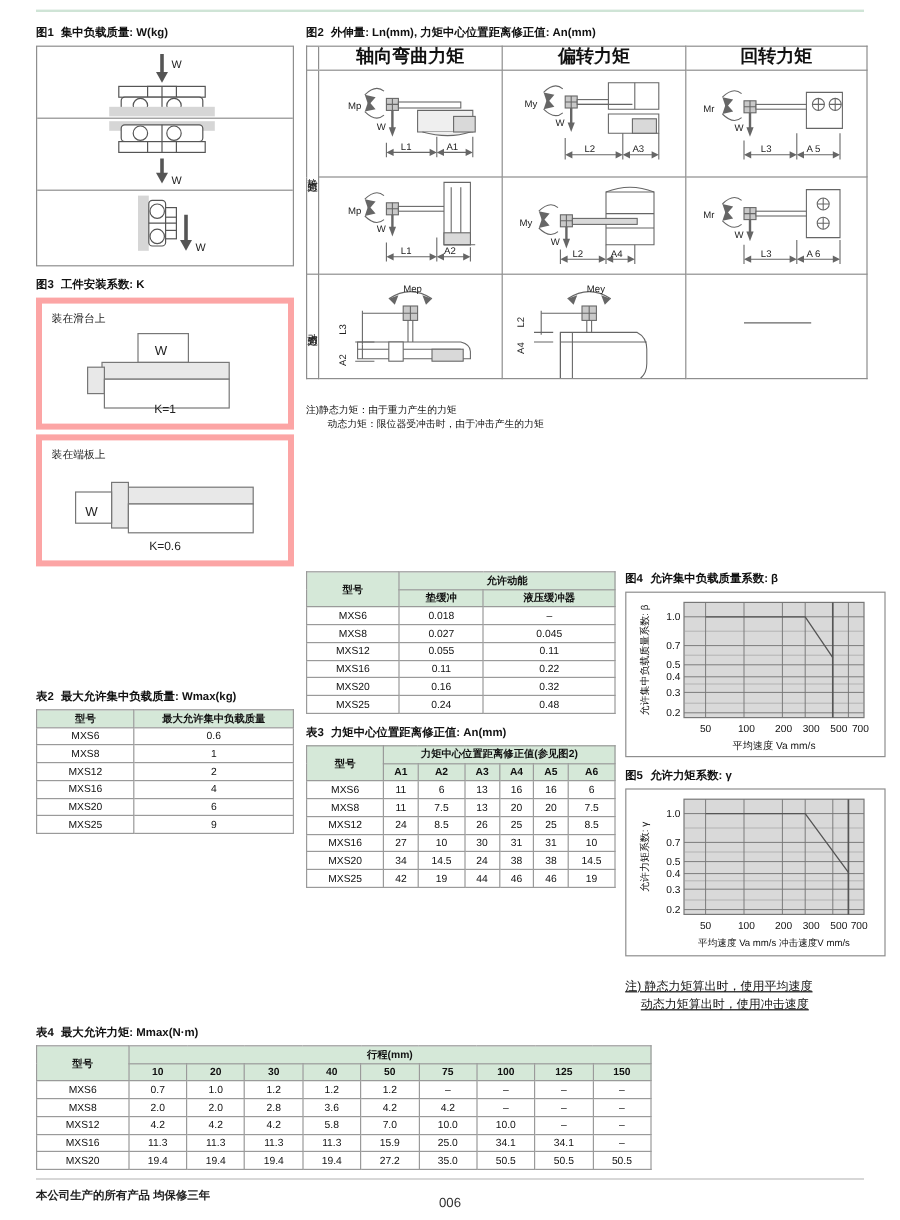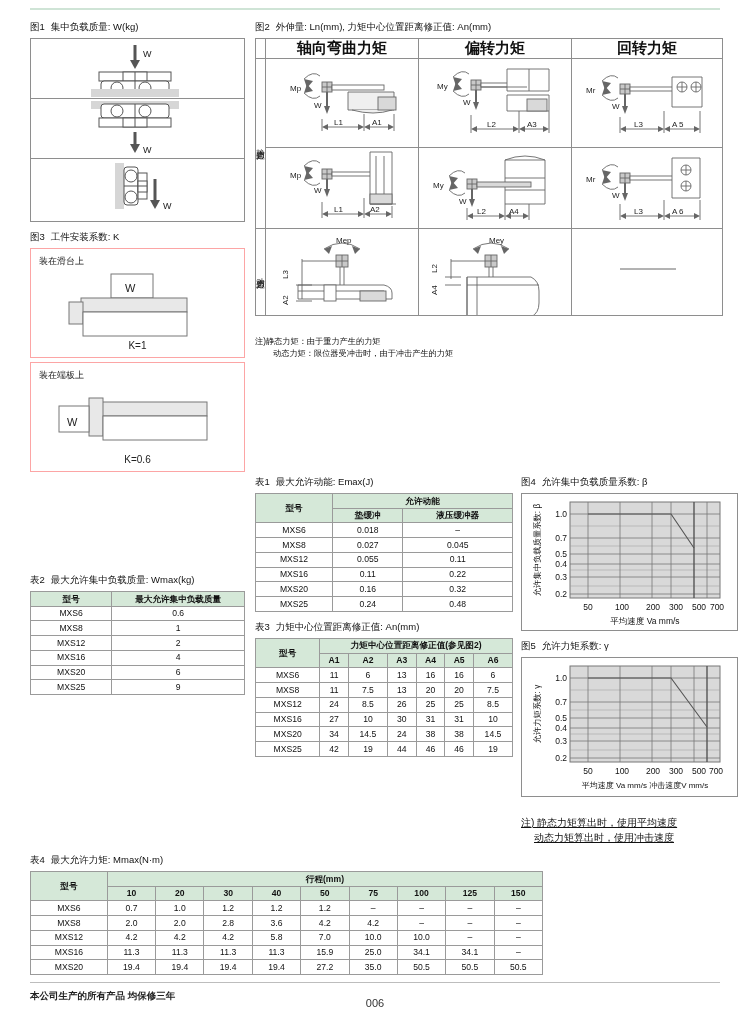--- a/index.html
+++ b/index.html
@@ -20,37 +20,37 @@
   .logo { width:120px; height:40px; background:#14a05a; position:relative;
           display:flex; flex-direction:column; align-items:center; justify-content:center; }
   .logo-main { color:#fff; font-size:19px; letter-spacing:2.5px; line-height:1;
                font-family:"DejaVu Sans",sans-serif; font-weight:300; }
   .logo-sub { color:#cfe9d9; font-size:5.5px; letter-spacing:3.4px; margin-top:4px; }
   .hdr-right { text-align:right; font-size:15px; line-height:1.45; color:#333;
                font-weight:500; }
   .hdr-rule { height:2px; background:#cfe4d6; margin-top:8px; }
 
   
-  .fig-title { font-size:9.5px; font-weight:normal; margin:9px 0 4px; color:#111; }
+  .fig-title { font-size:9.5px; font-weight:bold; margin:9px 0 4px; color:#111; }
   .fig-title .num { margin-right:6px; }
 
   
   .cols { display:flex; gap:10px; margin-top:2px; }
   .col-l { width:215px; flex:none; }
   .col-r { flex:1; }
 
   .box { border:1px solid #8e8e8e; background:#fff; }
 
   
   .fig1 { width:100%; }
   .fig1 .cell { height:60px; position:relative; border-bottom:1px solid #8e8e8e; }
   .fig1 .cell:last-child { border-bottom:none; height:62px; }
 
   
-  .fig3box { border:1px solid #fca5a5; padding:6px 8px 4px; position:relative;
+  .fig3box { border:5px solid #fca5a5; padding:6px 8px 4px; position:relative;
              height:110px; }
   .fig3box + .fig3box { margin-top:4px; }
   .fig3lab { font-size:9px; color:#222; }
   .fig3k { position:absolute; bottom:6px; left:0; right:0; text-align:center;
            font-size:10px; color:#222; }
 
   
   table { border-collapse:collapse; width:100%; font-size:8.6px; }
   th, td { border:1px solid #9a9a9a; text-align:center; padding:1.5px 2px;
            line-height:1.25; color:#111; }
@@ -525,23 +525,20 @@
         </tr>
       </tbody>
         </table>
     </div>
 
     <div class="col-r">
       <div style="display:flex; gap:8px">
 
         <div style="width:258px; flex:none">
 
-          <div class="fig-title" style="margin-top:0">
-            <span class="num">表1</span><span>最大允许动能: Emax(J)</span>
-          </div>
           <table>
             <tbody>
                 <tr>
               <th rowspan="2" style="width:30%">型号</th>
               <th colspan="2">允许动能</th>
             </tr>
             <tr>
               <th>垫缓冲</th>
               <th>液压缓冲器</th>
             </tr>

